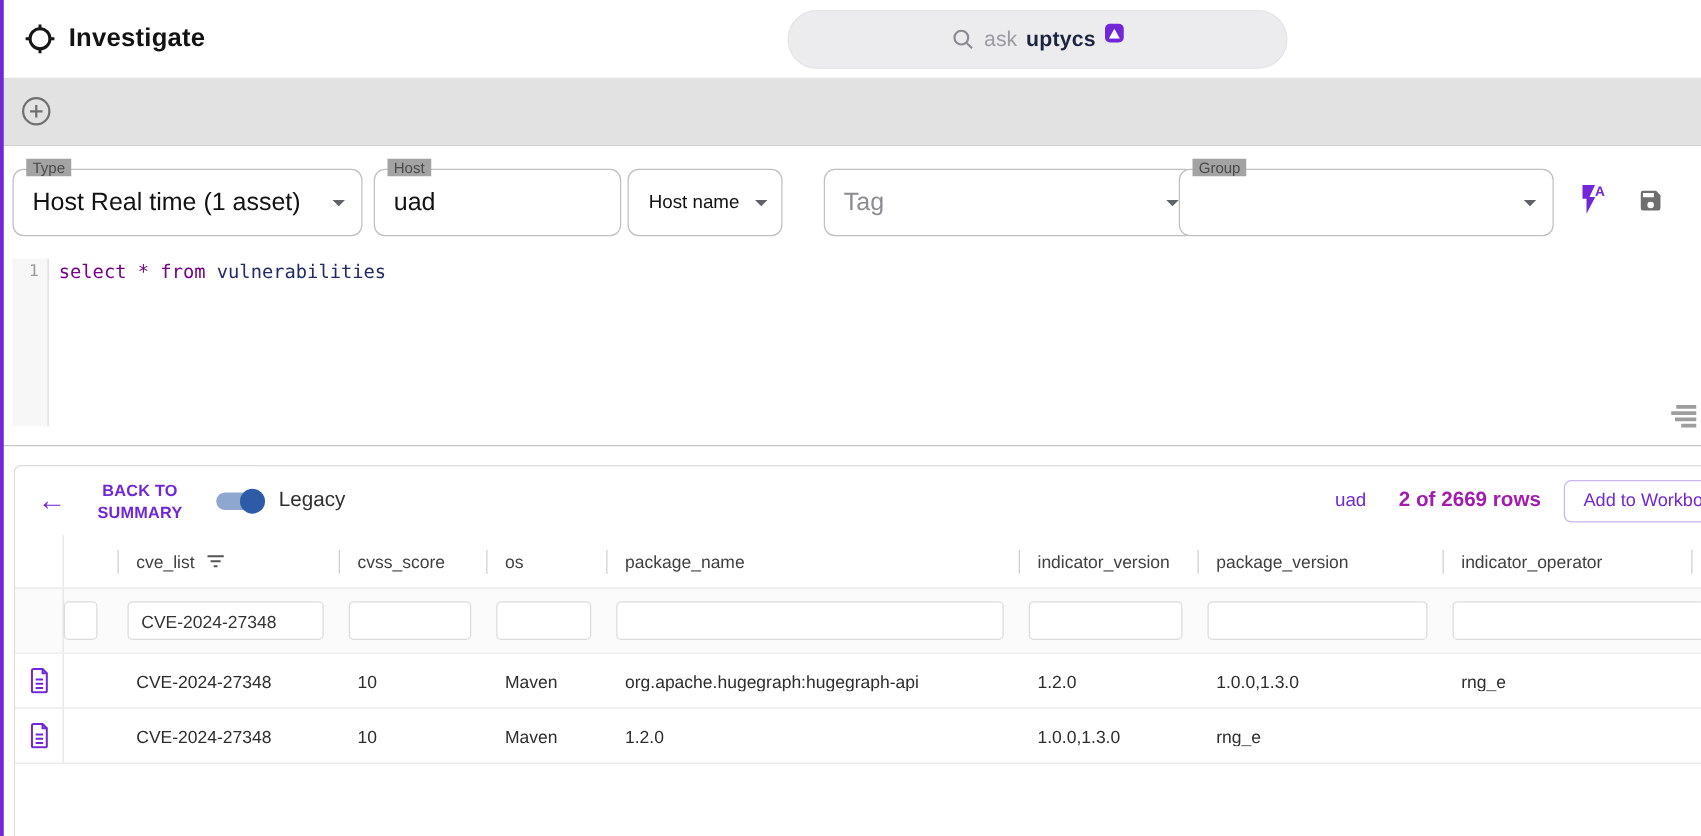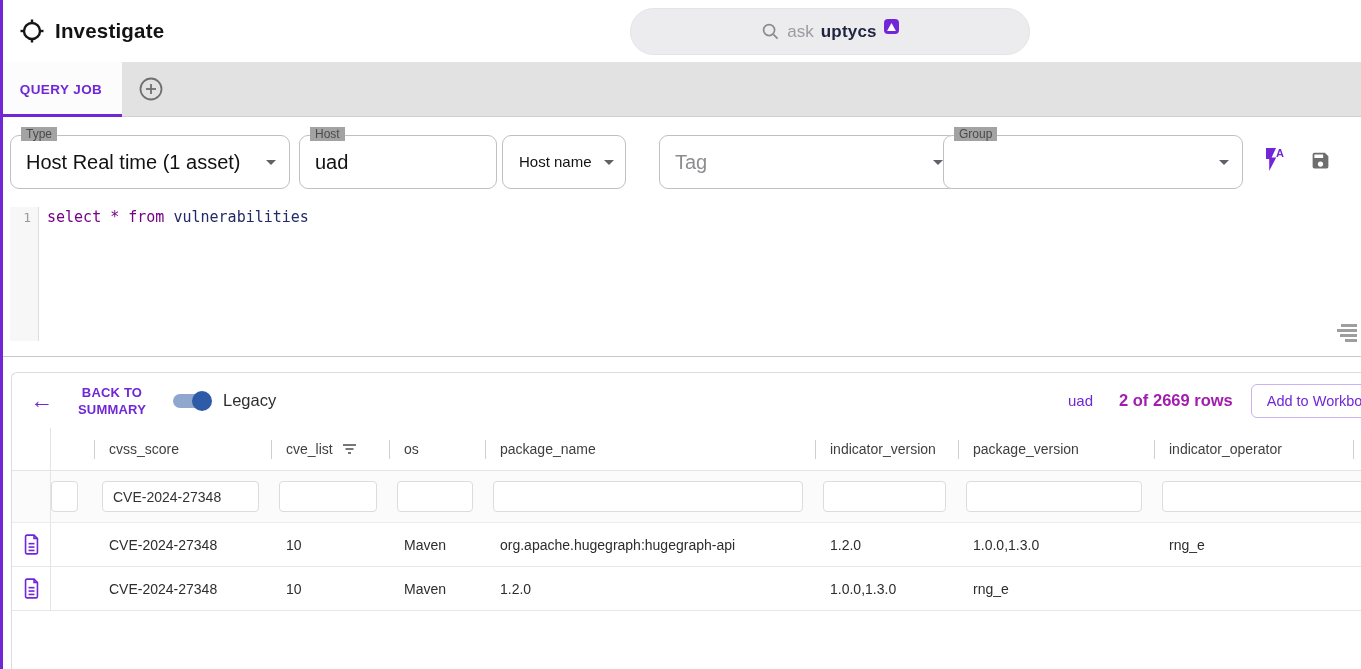--- a/index.html
+++ b/index.html
@@ -126,21 +126,20 @@
       <span class="search-brand">uptycs</span>
       <span class="brand-badge">
         <svg width="9" height="8" viewBox="0 0 10 9">
             <polygon points="5,0 10,9 0,9" fill="#ffffff"></polygon>
           </svg>
       </span>
     </div>
   </div>
 
   <div class="tab-bar">
-    <div class="tab-active">QUERY JOB</div>
     <span class="add-tab">
       <svg width="26" height="26" viewBox="0 0 26 26" fill="none" stroke="currentColor" stroke-width="1.8">
         <circle cx="13" cy="13" r="10.5"></circle>
           <line x1="13" y1="8" x2="13" y2="18"></line>
           <line x1="8" y1="13" x2="18" y2="13"></line>
       </svg>
     </span>
   </div>
 
   <div class="filters">
@@ -207,32 +206,32 @@
         <span class="asset-link">uad</span>
         <span class="row-count">2 of 2669 rows</span>
         <button class="add-btn">Add to Workbook</button>
       </div>
     </div>
 
     <div class="grid-row thead">
       <div class="col-icon"></div>
       <div></div>
       <div class="hcell">
-          <span>cvss_score</span>
-        </div>
-      <div class="hcell">
         <span>cve_list</span>
         <span class="filter-icon">
           <svg width="15" height="12" viewBox="0 0 15 12" stroke="currentColor" stroke-width="1.6" fill="none">
             <line x1="1" y1="2" x2="14" y2="2"></line>
               <line x1="3.5" y1="6" x2="11.5" y2="6"></line>
               <line x1="6" y1="10" x2="9" y2="10"></line>
           </svg>
         </span>
       </div>
+      <div class="hcell">
+          <span>cvss_score</span>
+        </div>
       <div class="hcell">
           <span>os</span>
         </div>
       <div class="hcell">
           <span>package_name</span>
         </div>
       <div class="hcell">
           <span>indicator_version</span>
         </div>
       <div class="hcell">

